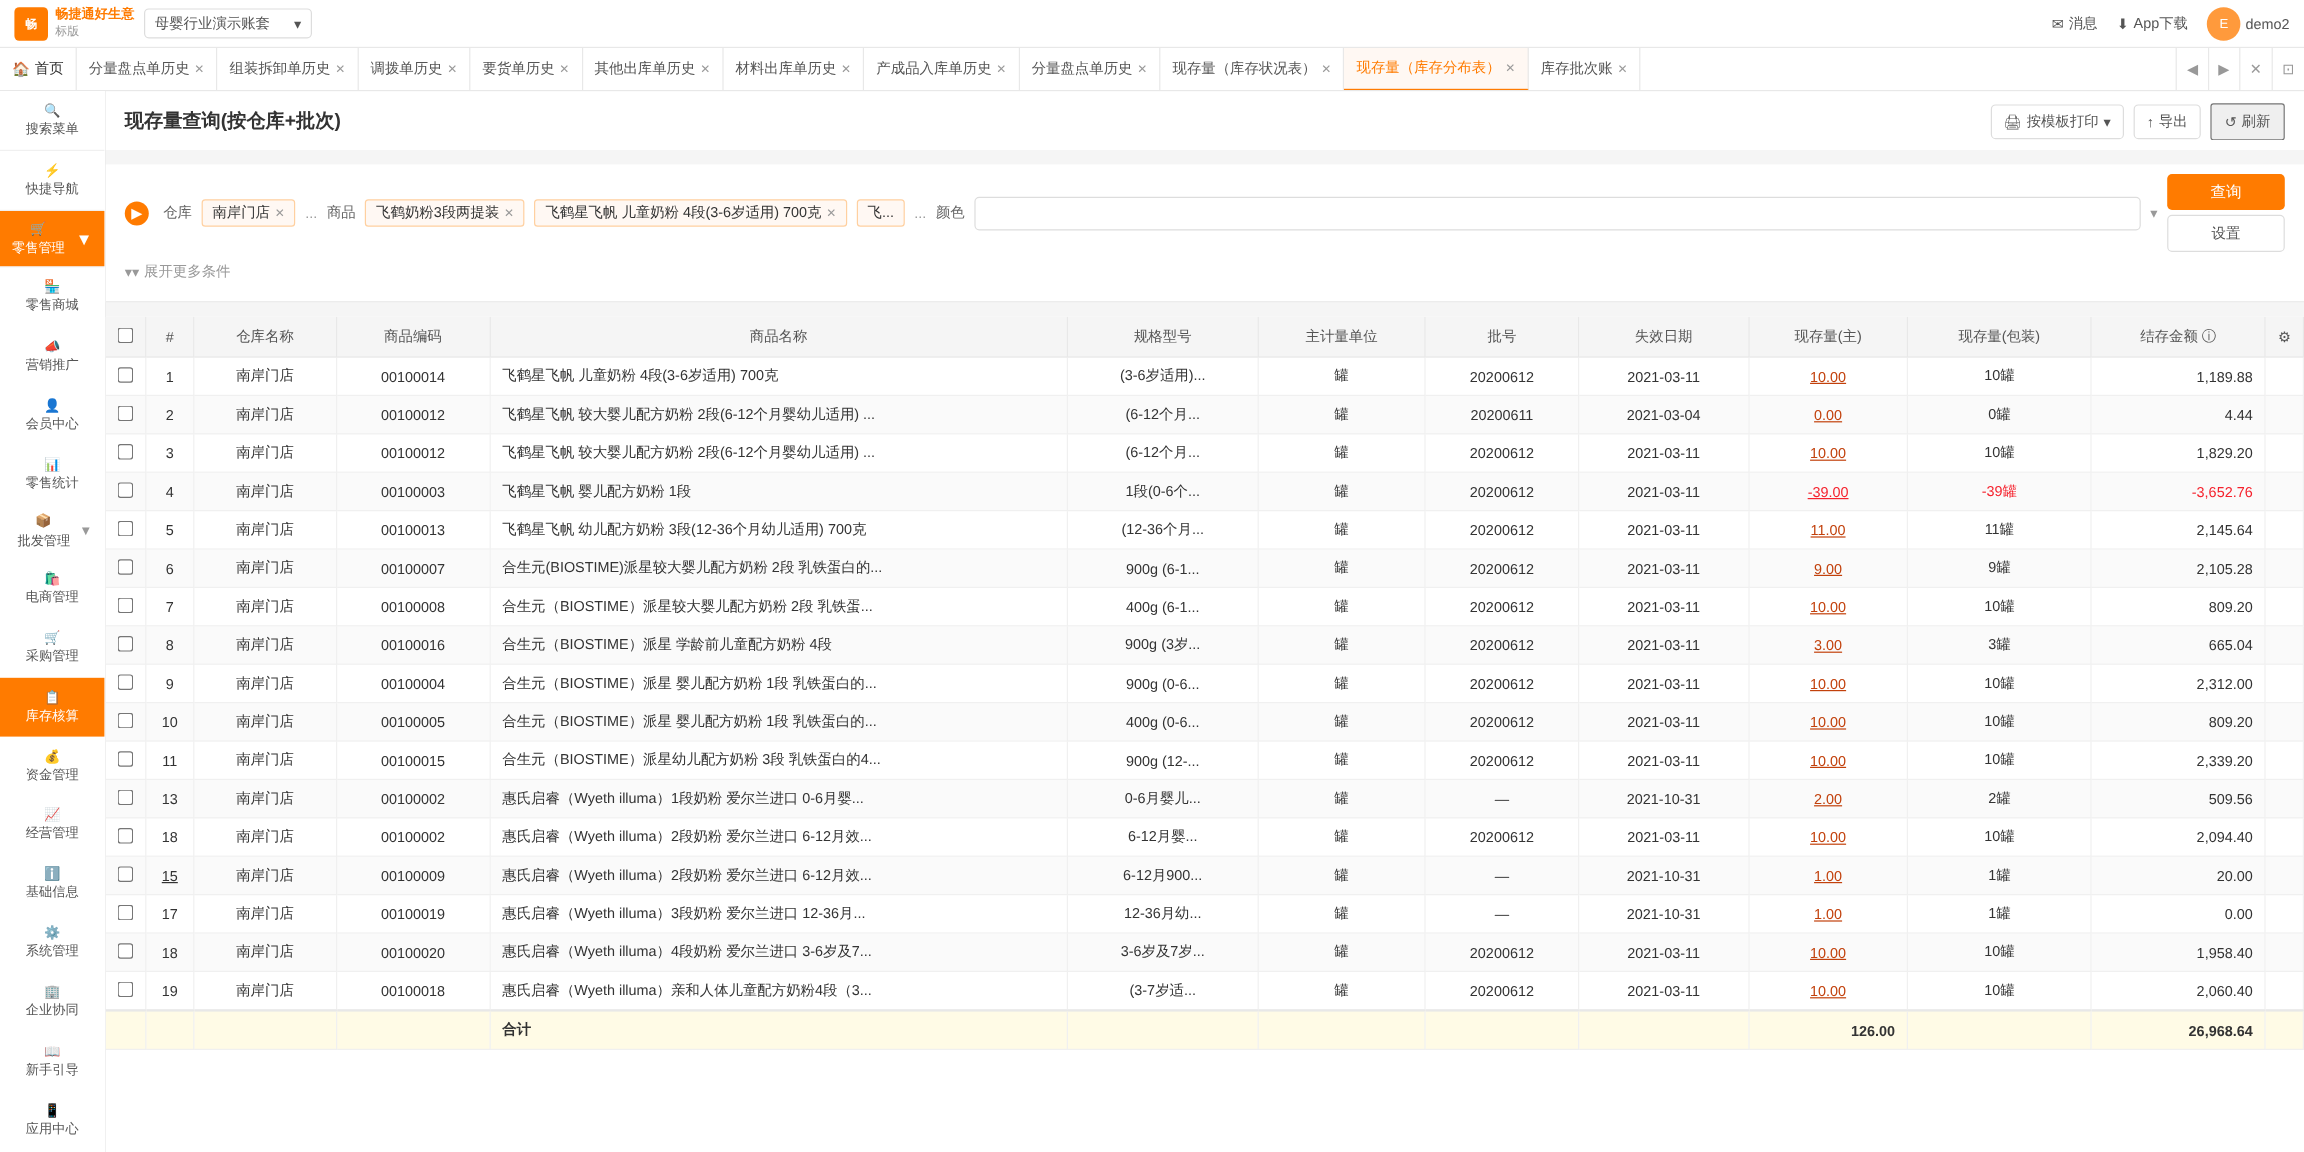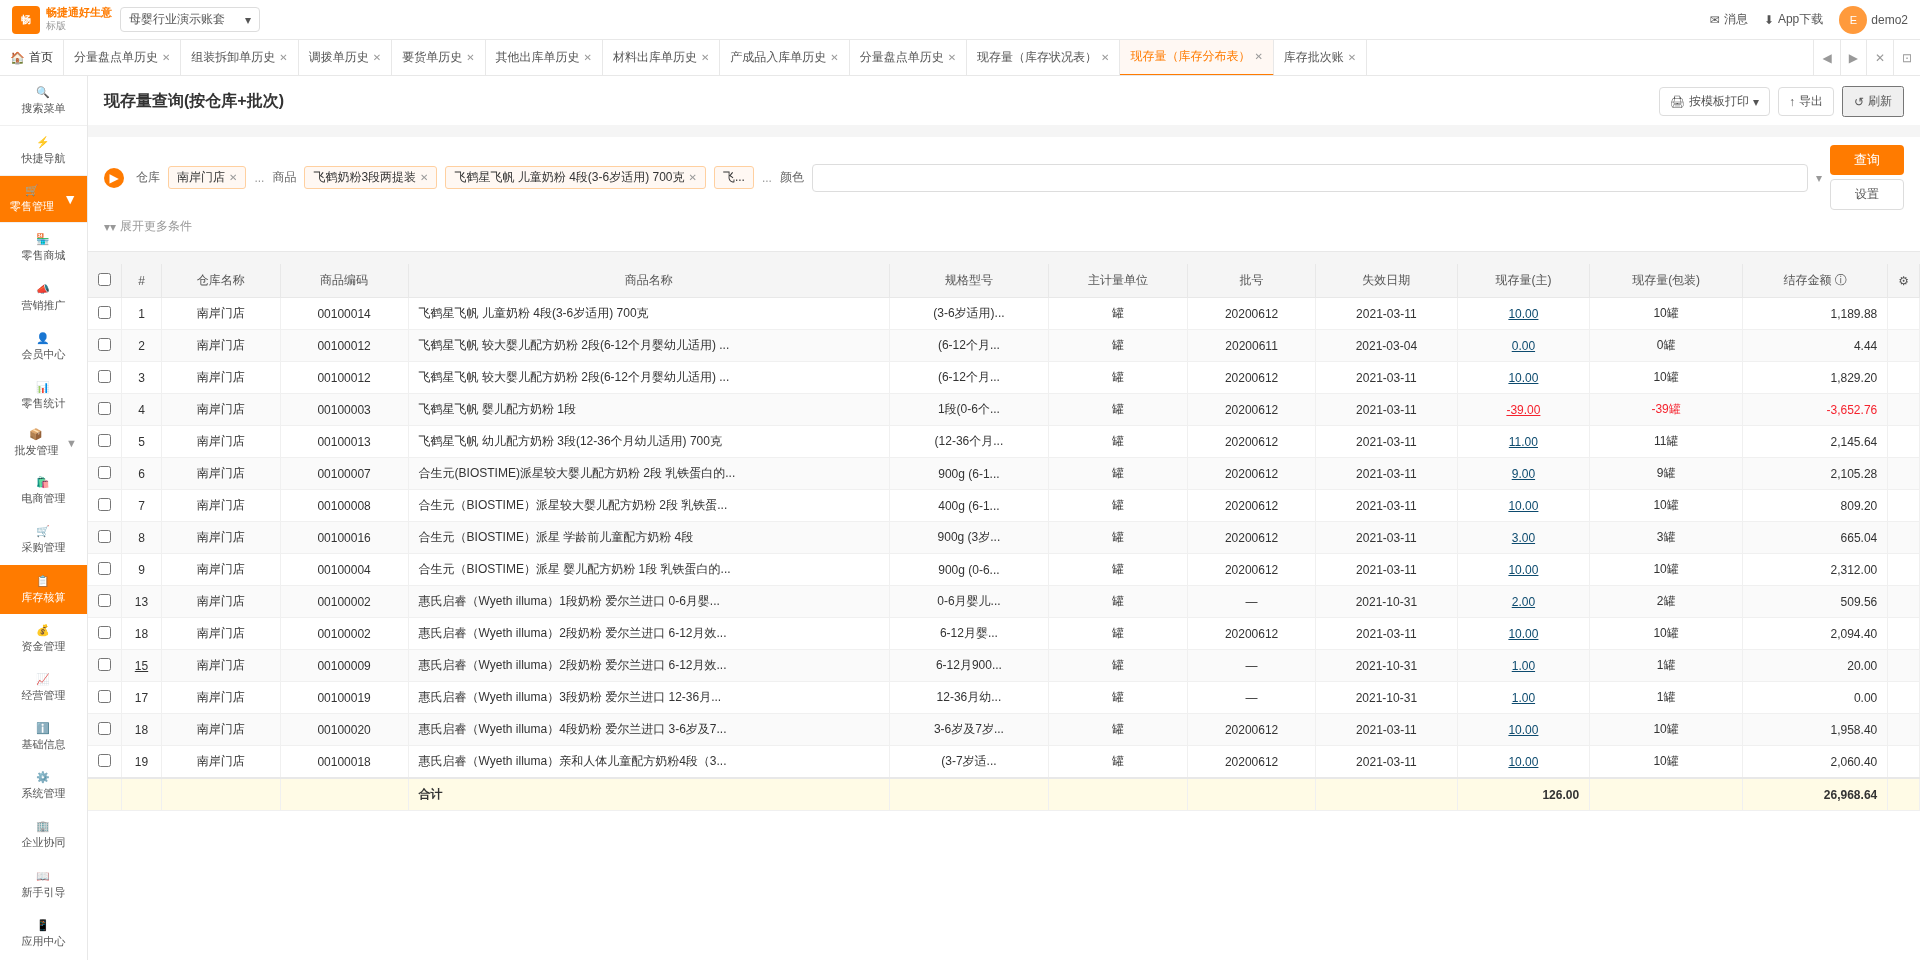--- a/index.html
+++ b/index.html
@@ -48,34 +48,34 @@
     .btn-refresh { display: flex; align-items: center; gap: 4px; padding: 5px 10px; cursor: pointer; font-size: 12px; color: #555; }
 
     
     .filter-bar { background: #fff; padding: 8px 16px; border-bottom: 1px solid #e8e8e8; }
     .filter-row { display: flex; align-items: center; gap: 8px; flex-wrap: wrap; }
     .filter-label { color: #666; font-size: 12px; white-space: nowrap; }
     .filter-tag { display: flex; align-items: center; gap: 4px; background: #fff8f3; border: 1px solid #ffd0a0; border-radius: 3px; padding: 2px 8px; font-size: 12px; color: #333; }
     .filter-tag .remove { cursor: pointer; color: #999; font-size: 10px; }
     .filter-more { color: #999; cursor: pointer; }
     .expand-btn { display: flex; align-items: center; gap: 4px; color: #999; cursor: pointer; font-size: 12px; margin: 0 auto; padding: 4px 0; }
-    .btn-query { background: #ff7b00; color: #fff; border: none; border-radius: 4px; padding: 6px 24px; font-size: 13px; cursor: pointer; font-weight: 500; }
+    .btn-query { background: #ff7b00; color: #fff; border: none; border-radius: 4px; padding: 6px 36px; font-size: 13px; cursor: pointer; font-weight: 500; }
     .btn-settings { border: 1px solid #ddd; background: #fff; color: #555; border-radius: 4px; padding: 6px 12px; font-size: 12px; cursor: pointer; }
     .query-btns { display: flex; flex-direction: column; gap: 4px; }
 
     
     .table-container { flex: 1; overflow-y: auto; background: #fff; margin: 0; }
     table { width: 100%; border-collapse: collapse; font-size: 12px; }
     thead tr { background: #f5f5f5; }
     th { padding: 8px 10px; text-align: center; color: #555; font-weight: 500; border-bottom: 1px solid #e8e8e8; border-right: 1px solid #e8e8e8; white-space: nowrap; font-size: 12px; }
     td { padding: 7px 10px; text-align: center; border-bottom: 1px solid #f0f0f0; border-right: 1px solid #f0f0f0; color: #333; white-space: nowrap; font-size: 12px; }
     tr:nth-child(even) td { background: #fafafa; }
     td.left { text-align: left; }
     td.right { text-align: right; }
-    td.link { color: #0c4a6e; cursor: pointer; text-decoration: underline; }
+    td.link { color: #c2410c; cursor: pointer; text-decoration: underline; }
     td.negative { color: #f5222d; }
     .tfoot-row td { background: #fffbe6; font-weight: 600; border-top: 2px solid #e8e8e8; }
     .num-col { width: 40px; }
     .checkbox-th { width: 30px; }
     .settings-th { width: 30px; cursor: pointer; }
   </style>
 </head>
 <body>
 
 <div class="top-bar">
@@ -480,20 +480,50 @@
       <td style="text-align:center;">罐</td>
       <td style="text-align:center;">20200612</td>
       <td style="text-align:center;">2021-03-11</td>
       <td class="link" style="text-align:center;">10.00</td>
       <td style="text-align:center;">10罐</td>
       <td class="right">2,312.00</td>
       <td></td>
     </tr>
             <tr>
       <td style="text-align:center;"><input type="checkbox" style=""></td>
+      <td style="text-align:center;">10</td>
+      <td style="text-align:center;">南岸门店</td>
+      <td style="text-align:center;">00100005</td>
+      <td class="left" style="max-width:280px;overflow:hidden;text-overflow:ellipsis;">合生元（BIOSTIME）派星 婴儿配方奶粉 1段 乳铁蛋白的...</td>
+      <td style="text-align:center;">400g (0-6...</td>
+      <td style="text-align:center;">罐</td>
+      <td style="text-align:center;">20200612</td>
+      <td style="text-align:center;">2021-03-11</td>
+      <td class="link" style="text-align:center;">10.00</td>
+      <td style="text-align:center;">10罐</td>
+      <td class="right">809.20</td>
+      <td></td>
+    </tr>
+            <tr>
+      <td style="text-align:center;"><input type="checkbox" style=""></td>
+      <td style="text-align:center;">11</td>
+      <td style="text-align:center;">南岸门店</td>
+      <td style="text-align:center;">00100015</td>
+      <td class="left" style="max-width:280px;overflow:hidden;text-overflow:ellipsis;">合生元（BIOSTIME）派星幼儿配方奶粉 3段 乳铁蛋白的4...</td>
+      <td style="text-align:center;">900g (12-...</td>
+      <td style="text-align:center;">罐</td>
+      <td style="text-align:center;">20200612</td>
+      <td style="text-align:center;">2021-03-11</td>
+      <td class="link" style="text-align:center;">10.00</td>
+      <td style="text-align:center;">10罐</td>
+      <td class="right">2,339.20</td>
+      <td></td>
+    </tr>
+            <tr>
+      <td style="text-align:center;"><input type="checkbox" style=""></td>
       <td style="text-align:center;">13</td>
       <td style="text-align:center;">南岸门店</td>
       <td style="text-align:center;">00100002</td>
       <td class="left" style="max-width:280px;overflow:hidden;text-overflow:ellipsis;">惠氏启睿（Wyeth illuma）1段奶粉 爱尔兰进口 0-6月婴...</td>
       <td style="text-align:center;">0-6月婴儿...</td>
       <td style="text-align:center;">罐</td>
       <td style="text-align:center;">—</td>
       <td style="text-align:center;">2021-10-31</td>
       <td class="link" style="text-align:center;">2.00</td>
       <td style="text-align:center;">2罐</td>

